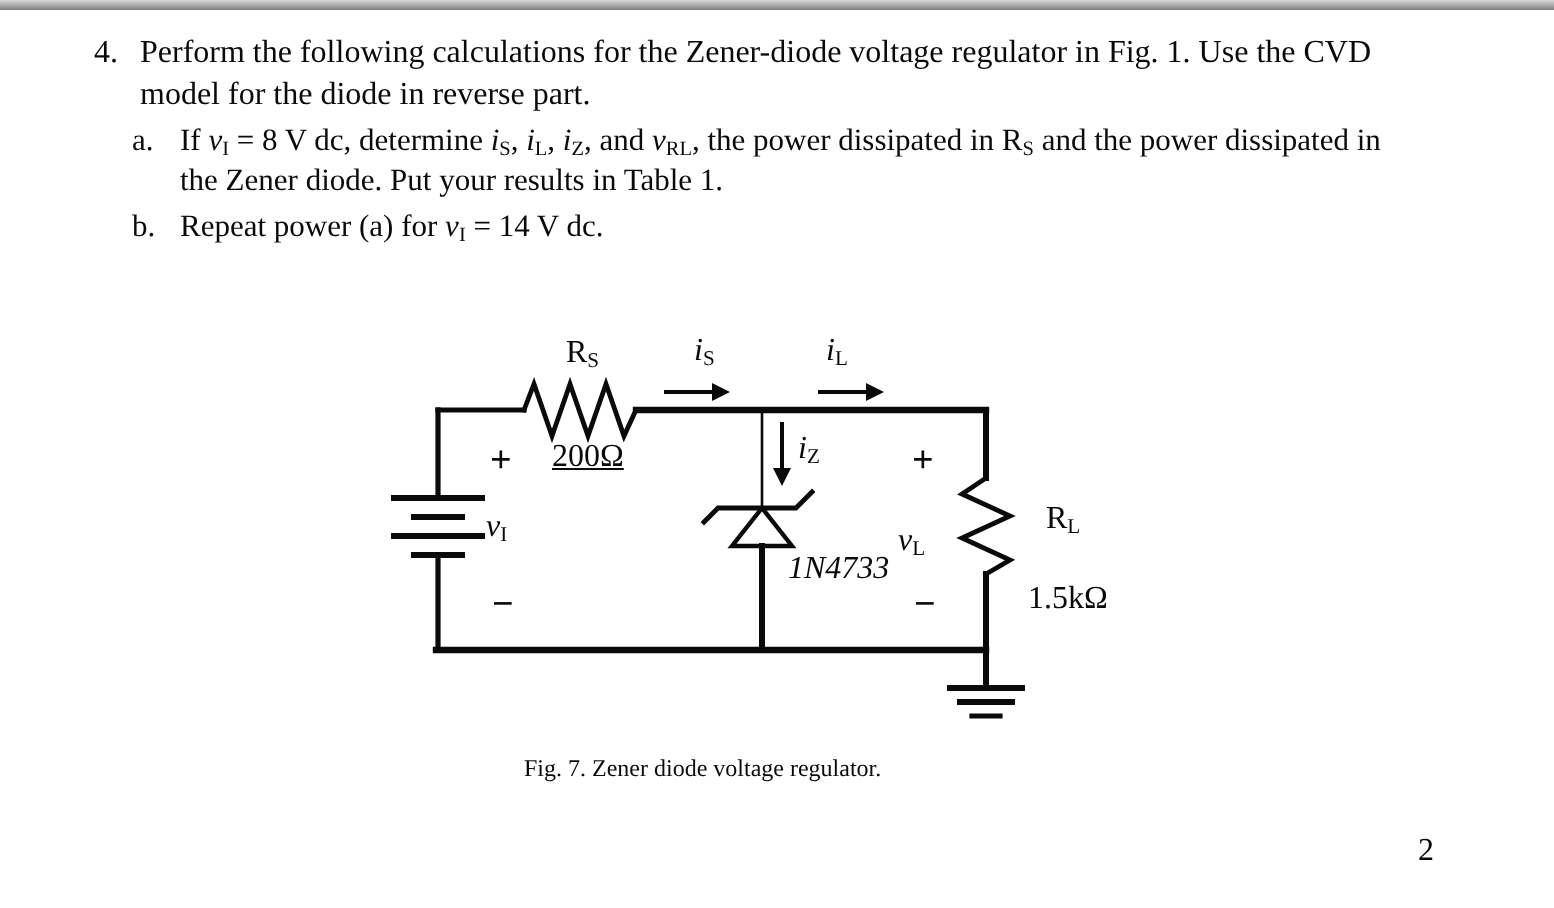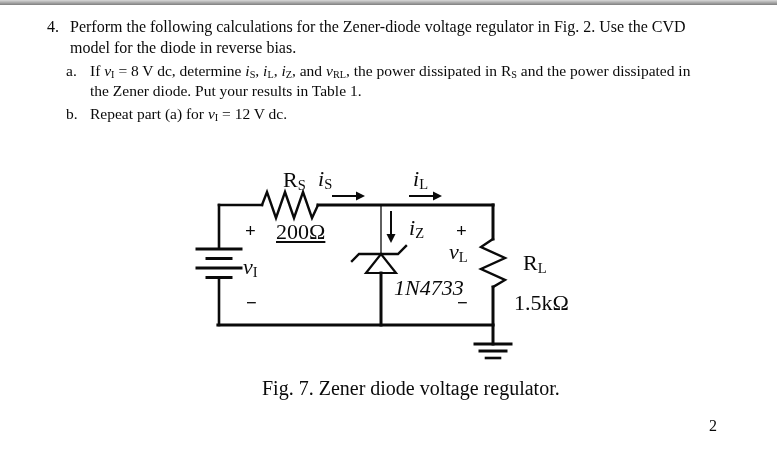--- a/index.html
+++ b/index.html
@@ -10,44 +10,44 @@
     color: #0a0a0a;
     position: relative;
     overflow: hidden;
   }
   .abs { position: absolute; white-space: nowrap; }
   .txt { font-size: 16px; line-height: 1.15; }
   .txt-sm { font-size: 15.5px; line-height: 1.15; }
   .it { font-style: italic; }
   .sb { font-size: 0.66em; vertical-align: -0.22em; }
   .sign { font-size: 19px; font-weight: bold; line-height: 1; }
-  .clabel { font-size: 22px; line-height: 1.1; }
+  .clabel { font-size: 16px; line-height: 1.1; }
   .topbar {
     position: absolute; top: 0; left: 0; width: 777px; height: 5px;
     background: linear-gradient(#d8d8d8, #7e7e7e);
   }
   svg.circuit { position: absolute; left: 0; top: 0; pointer-events: none; }
-  .caption { font-size: 20px; }
+  .caption { font-size: 12px; }
   .pagenum { font-size: 16px; }
 </style>
 </head>
 <body>
 
 <div class="topbar"></div>
 
 <div class="abs txt" style="left:47px; top:18px;">4.</div>
-<div class="abs txt" style="left:70px; top:18px;"><span>Perform the following calculations for the Zener-diode voltage regulator in Fig. 2. Use the CVD</span></div>
-<div class="abs txt" style="left:70px; top:39px;"><span>model for the diode in reverse bias.</span></div>
+<div class="abs txt" style="left:70px; top:18px;"><span>Perform the following calculations for the Zener-diode voltage regulator in Fig. 1. Use the CVD</span></div>
+<div class="abs txt" style="left:70px; top:39px;"><span>model for the diode in reverse part.</span></div>
 
 <div class="abs txt-sm" style="left:66px; top:62px;">a.</div>
 <div class="abs txt-sm" style="left:90px; top:62px;"><span>If </span><span class="it">v</span><span class="sb">I</span><span> = 8 V dc, determine </span><span class="it">i</span><span class="sb">S</span><span>, </span><span class="it">i</span><span class="sb">L</span><span>, </span><span class="it">i</span><span class="sb">Z</span><span>, and </span><span class="it">v</span><span class="sb">RL</span><span>, the power dissipated in R</span><span class="sb">S</span><span> and the power dissipated in</span></div>
 <div class="abs txt-sm" style="left:90px; top:82px;"><span>the Zener diode. Put your results in Table 1.</span></div>
 
 <div class="abs txt-sm" style="left:66px; top:105px;">b.</div>
-<div class="abs txt-sm" style="left:90px; top:105px;"><span>Repeat part (a) for </span><span class="it">v</span><span class="sb">I</span><span> = 12 V dc.</span></div>
+<div class="abs txt-sm" style="left:90px; top:105px;"><span>Repeat power (a) for </span><span class="it">v</span><span class="sb">I</span><span> = 14 V dc.</span></div>
 
 <svg class="circuit" width="777" height="454" viewBox="0 0 777 454">
   <g fill="none" stroke="#0a0a0a" stroke-linecap="square">
 
     <path d="M219,205 V248" stroke-width="2.6"></path>
 
     <path d="M197,249 H241" stroke-width="3"></path>
     <path d="M207,258.5 H231" stroke-width="3"></path>
     <path d="M197,268 H241" stroke-width="3"></path>
     <path d="M207,277.5 H231" stroke-width="3"></path>
@@ -85,29 +85,29 @@
     <path d="M391,212 V234" stroke-width="2"></path>
   </g>
   <g fill="#0a0a0a" stroke="none">
     <polygon points="356,191.5 356,200.5 365,196"></polygon>
     <polygon points="433,191.5 433,200.5 442,196"></polygon>
     <polygon points="386.5,234 395.5,234 391,243"></polygon>
   </g>
 </svg>
 
 <div class="abs clabel" style="left:283px; top:168px;"><span>R</span><span class="sb">S</span></div>
-<div class="abs clabel" style="left:318px; top:167px;"><span class="it">i</span><span class="sb">S</span></div>
+<div class="abs clabel" style="left:347px; top:167px;"><span class="it">i</span><span class="sb">S</span></div>
 <div class="abs clabel" style="left:413px; top:167px;font-family:Liberation Serif, serif;"><span class="it">i</span><span class="sb">L</span></div>
 <div class="abs sign" style="left:245px; top:221px;">+</div>
 <div class="abs clabel" style="left:276px; top:220px;text-decoration:underline;">200Ω</div>
-<div class="abs clabel" style="left:409px; top:216px;"><span class="it">i</span><span class="sb">Z</span></div>
+<div class="abs clabel" style="left:399px; top:216px;"><span class="it">i</span><span class="sb">Z</span></div>
 <div class="abs clabel" style="left:243px; top:255px;text-align:center;"><span class="it">v</span><span class="sb">I</span></div>
 <div class="abs sign" style="left:246px; top:293px;">−</div>
 <div class="abs sign" style="left:456px; top:221px;">+</div>
-<div class="abs clabel" style="left:449px; top:240px;"><span class="it">v</span><span class="sb">L</span></div>
+<div class="abs clabel" style="left:449px; top:262px;"><span class="it">v</span><span class="sb">L</span></div>
 <div class="abs sign" style="left:457px; top:293px;">−</div>
 <div class="abs clabel" style="left:394px; top:276px;font-style:italic;">1N4733</div>
 <div class="abs clabel" style="left:523px; top:251px;"><span>R</span><span class="sb">L</span></div>
 <div class="abs clabel" style="left:514px; top:271px;margin-top:20px;">1.5kΩ</div>
 
 <div class="abs caption" style="left:262px; top:377px;">Fig. 7. Zener diode voltage regulator.</div>
 
 <div class="abs pagenum" style="left:709px; top:417px;">2</div>
 
 </body></html>

